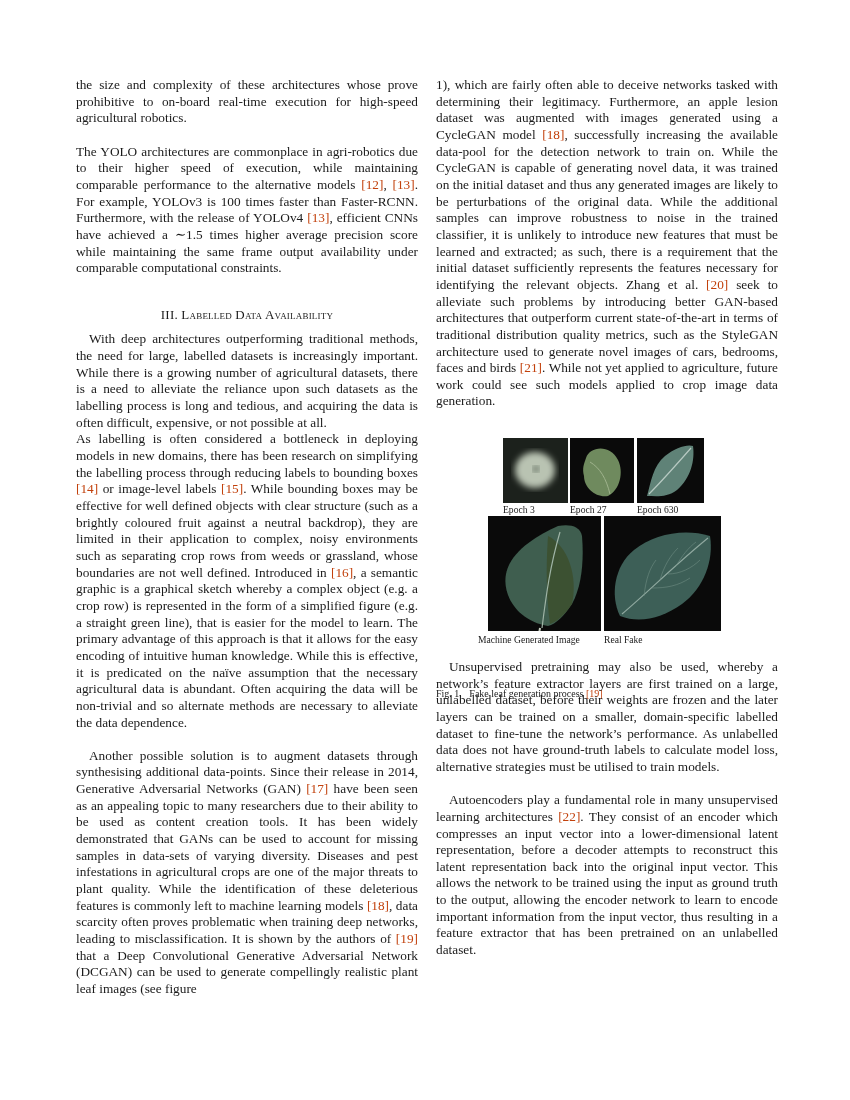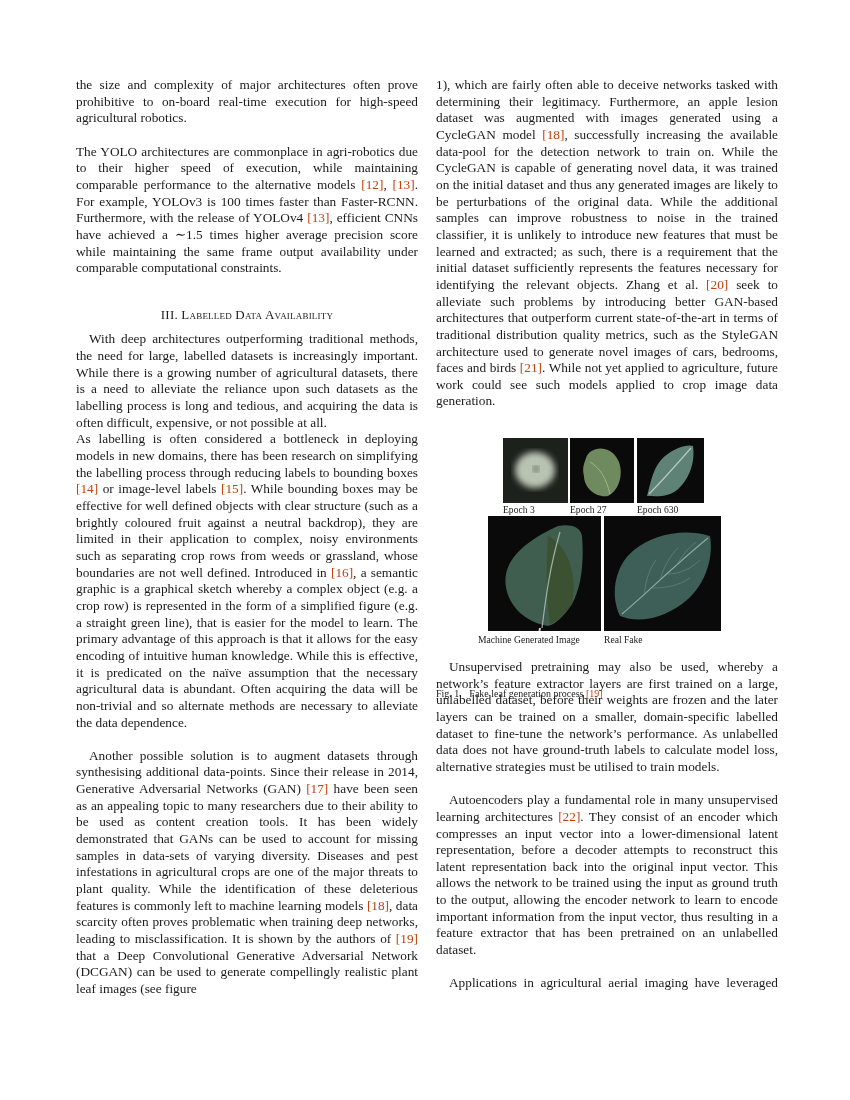--- a/index.html
+++ b/index.html
@@ -17,21 +17,21 @@
   .fig { position:absolute; }
   .img { position:absolute; background:#0a0a0a; overflow:hidden; }
   .flabel { position:absolute; font-size:9.6px; text-align:left; }
   .caption { position:absolute; left:436px; top:688px; font-size:10px; }
   svg { display:block; }
 </style>
 </head>
 <body>
 
 <div class="col left">
-  <p>the size and complexity of major architectures often prove prohibitive to on-board real-time execution for high-speed agricultural robotics.</p>
+  <p>the size and complexity of these architectures whose prove prohibitive to on-board real-time execution for high-speed agricultural robotics.</p>
   <div class="gap"></div>
   <p><span>The YOLO architectures are commonplace in agri-robotics due to their higher speed of execution, while maintaining comparable performance to the alternative models </span><a class="cite">[12]</a><span>, </span><a class="cite">[13]</a><span>. For example, YOLOv3 is 100 times faster than Faster-RCNN. Furthermore, with the release of YOLOv4 </span><a class="cite">[13]</a><span>, efficient CNNs have achieved a ∼1.5 times higher average precision score while maintaining the same frame output availability under comparable computational constraints.</span></p>
   <div class="sec" style="margin-top:30px;">
     <span>III.</span>
     <span class="sc">Labelled Data Availability</span>
   </div>
   <p class="indent">With deep architectures outperforming traditional methods, the need for large, labelled datasets is increasingly important. While there is a growing number of agricultural datasets, there is a need to alleviate the reliance upon such datasets as the labelling process is long and tedious, and acquiring the data is often difficult, expensive, or not possible at all.</p>
   <p><span>As labelling is often considered a bottleneck in deploying models in new domains, there has been research on simplifying the labelling process through reducing labels to bounding boxes </span><a class="cite">[14]</a><span> or image-level labels </span><a class="cite">[15]</a><span>. While bounding boxes may be effective for well defined objects with clear structure (such as a brightly coloured fruit against a neutral backdrop), they are limited in their application to complex, noisy environments such as separating crop rows from weeds or grassland, whose boundaries are not well defined. Introduced in </span><a class="cite">[16]</a><span>, a semantic graphic is a graphical sketch whereby a complex object (e.g. a crop row) is represented in the form of a simplified figure (e.g. a straight green line), that is easier for the model to learn. The primary advantage of this approach is that it allows for the easy encoding of intuitive human knowledge. While this is effective, it is predicated on the naïve assumption that the necessary agricultural data is abundant. Often acquiring the data will be non-trivial and so alternate methods are necessary to alleviate the data dependence.</span></p>
   <div class="gap"></div>
   <p class="indent"><span>Another possible solution is to augment datasets through synthesising additional data-points. Since their release in 2014, Generative Adversarial Networks (GAN) </span><a class="cite">[17]</a><span> have been seen as an appealing topic to many researchers due to their ability to be used as content creation tools. It has been widely demonstrated that GANs can be used to account for missing samples in data-sets of varying diversity. Diseases and pest infestations in agricultural crops are one of the major threats to plant quality. While the identification of these deleterious features is commonly left to machine learning models </span><a class="cite">[18]</a><span>, data scarcity often proves problematic when training deep networks, leading to misclassification. It is shown by the authors of </span><a class="cite">[19]</a><span> that a Deep Convolutional Generative Adversarial Network (DCGAN) can be used to generate compellingly realistic plant leaf images (see figure</span></p>
@@ -94,14 +94,13 @@
 
 <div class="caption">
   <span>Fig. 1.</span>&nbsp;&nbsp;&nbsp;<span>Fake leaf generation process </span><a class="cite">[19]</a>
 </div>
 
 <div class="col" style="left:436px;top:659px;">
   <p class="indent">Unsupervised pretraining may also be used, whereby a network’s feature extractor layers are first trained on a large, unlabelled dataset, before their weights are frozen and the later layers can be trained on a smaller, domain-specific labelled dataset to fine-tune the network’s performance. As unlabelled data does not have ground-truth labels to calculate model loss, alternative strategies must be utilised to train models.</p>
   <div class="gap"></div>
   <p class="indent"><span>Autoencoders play a fundamental role in many unsupervised learning architectures </span><a class="cite">[22]</a><span>. They consist of an encoder which compresses an input vector into a lower-dimensional latent representation, before a decoder attempts to reconstruct this latent representation back into the original input vector. This allows the network to be trained using the input as ground truth to the output, allowing the encoder network to learn to encode important information from the input vector, thus resulting in a feature extractor that has been pretrained on an unlabelled dataset.</span></p>
   <div class="gap"></div>
-  <p class="indent" style="text-align-last:justify;">Applications in agricultural aerial imaging have leveraged</p>
 </div>
 
 </body></html>

